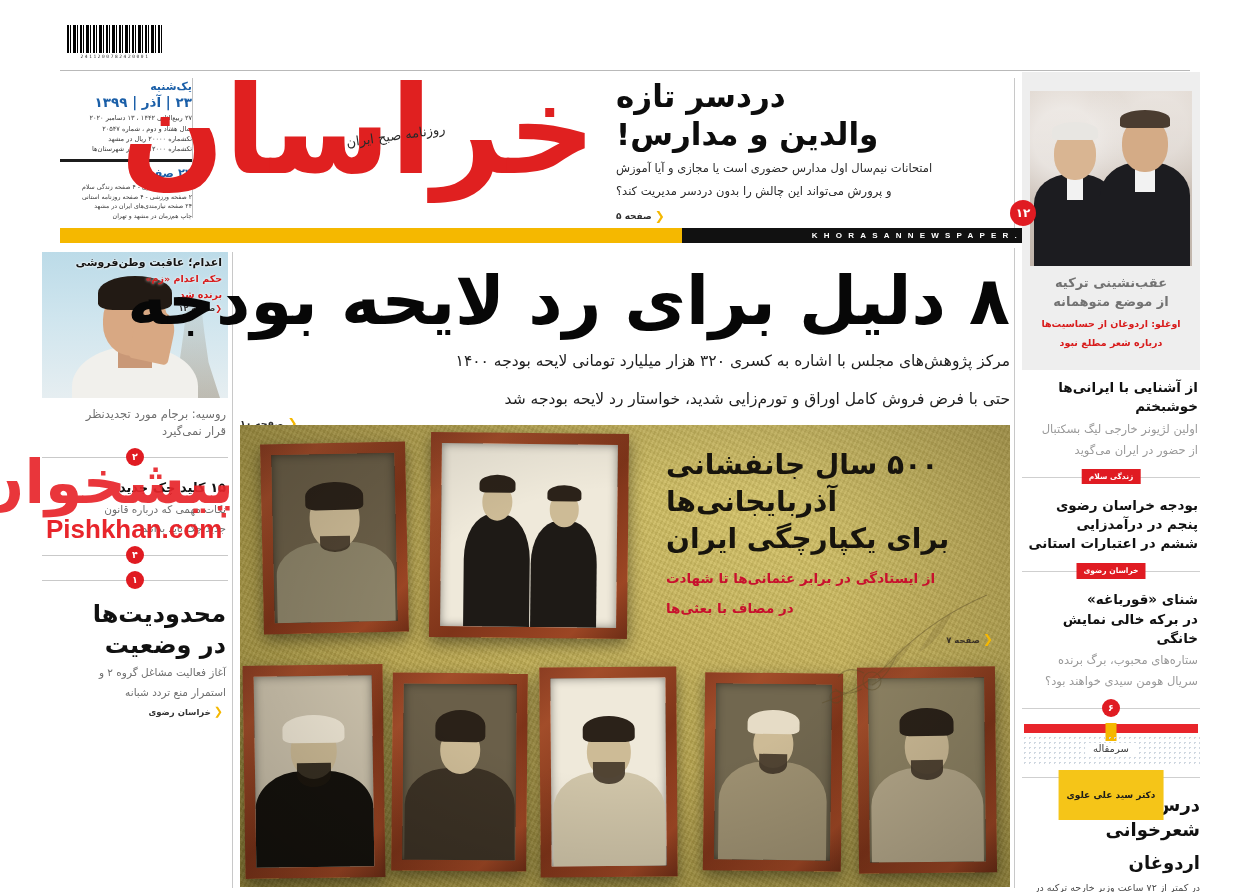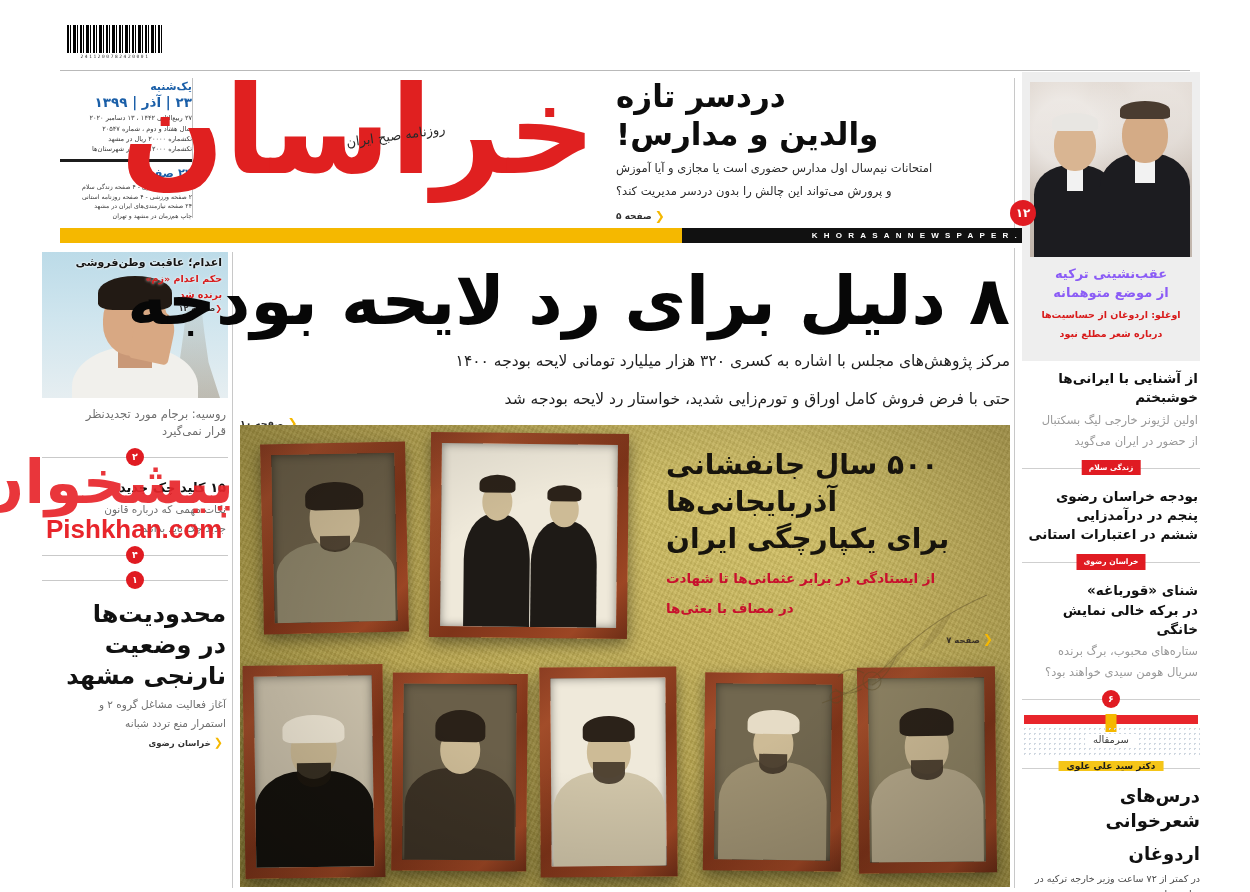--- a/index.html
+++ b/index.html
@@ -587,21 +587,21 @@
   #right-col {
     position: absolute;
     left: 1022px;
     top: 72px;
     width: 178px;
     direction: rtl;
   }
   #right-col .rc-photo-wrap {
     position: relative;
     background: #eeeeee;
-    padding: 10px 8px 10px 8px;
+    padding: 19px 8px 10px 8px;
   }
   .rc-photo {
     position: relative;
     width: 162px;
     height: 175px;
     overflow: hidden;
     background: linear-gradient(to bottom, #d9cfc7 0%, #c8bcb2 55%, #b9aca2 100%);
   }
   .rc-photo .bgblur {
     position: absolute; inset: 0;
@@ -652,21 +652,21 @@
     font-weight: bold;
     line-height: 26px;
     text-align: center;
     z-index: 6;
   }
   .rc-cap {
     padding: 8px 2px 10px 2px;
     text-align: center;
   }
   .rc-cap .t {
-    color: #8b5cf6;
+    color: #737373;
     font-weight: bold;
     font-size: 13px;
     line-height: 1.45;
   }
   .rc-cap .d {
     color: #d81b1b;
     font-weight: bold;
     font-size: 9.5px;
     line-height: 1.5;
     margin-top: 5px;
@@ -765,21 +765,21 @@
   #editorial .ed-sep .line { position:absolute; left:0; right:0; top:8px; height:1px; background:#cfcfcf;}
   #editorial .ed-author {
     position: absolute;
     left: 50%;
     transform: translateX(-50%);
     top: 1px;
     background: #f5c518;
     color: #1a1a1a;
     font-size: 9px;
     font-weight: bold;
-    padding: 0 8px;
+    padding: 20px 8px;
     white-space: nowrap;
   }
   #editorial .ed-title {
     margin-top: 8px;
     text-align: right;
     color: #111;
     font-weight: bold;
     font-size: 18px;
     line-height: 1.38;
   }
@@ -889,21 +889,20 @@
 
 
     <div class="sep-badge">
       <div class="line"></div>
       <div class="badge">۱</div>
     </div>
 
     <div class="left-item">
       <div class="li-title-big">محدودیت‌ها</div>
       <div class="li-title-big">در وضعیت</div>
-      <div class="li-title-big">نارنجی مشهد</div>
       <div class="li-deck">آغاز فعالیت مشاغل گروه ۲ و</div>
       <div class="li-deck">استمرار منع تردد شبانه</div>
       <div class="khorasan-razavi-ref"><span class="chev">❮</span><span>خراسان رضوی</span></div>
     </div>
   </div>
 
   <div id="watermark">
     <div class="wm-fa">پیشخوان</div>
     <div class="wm-en">Pishkhan.com</div>
   </div>

